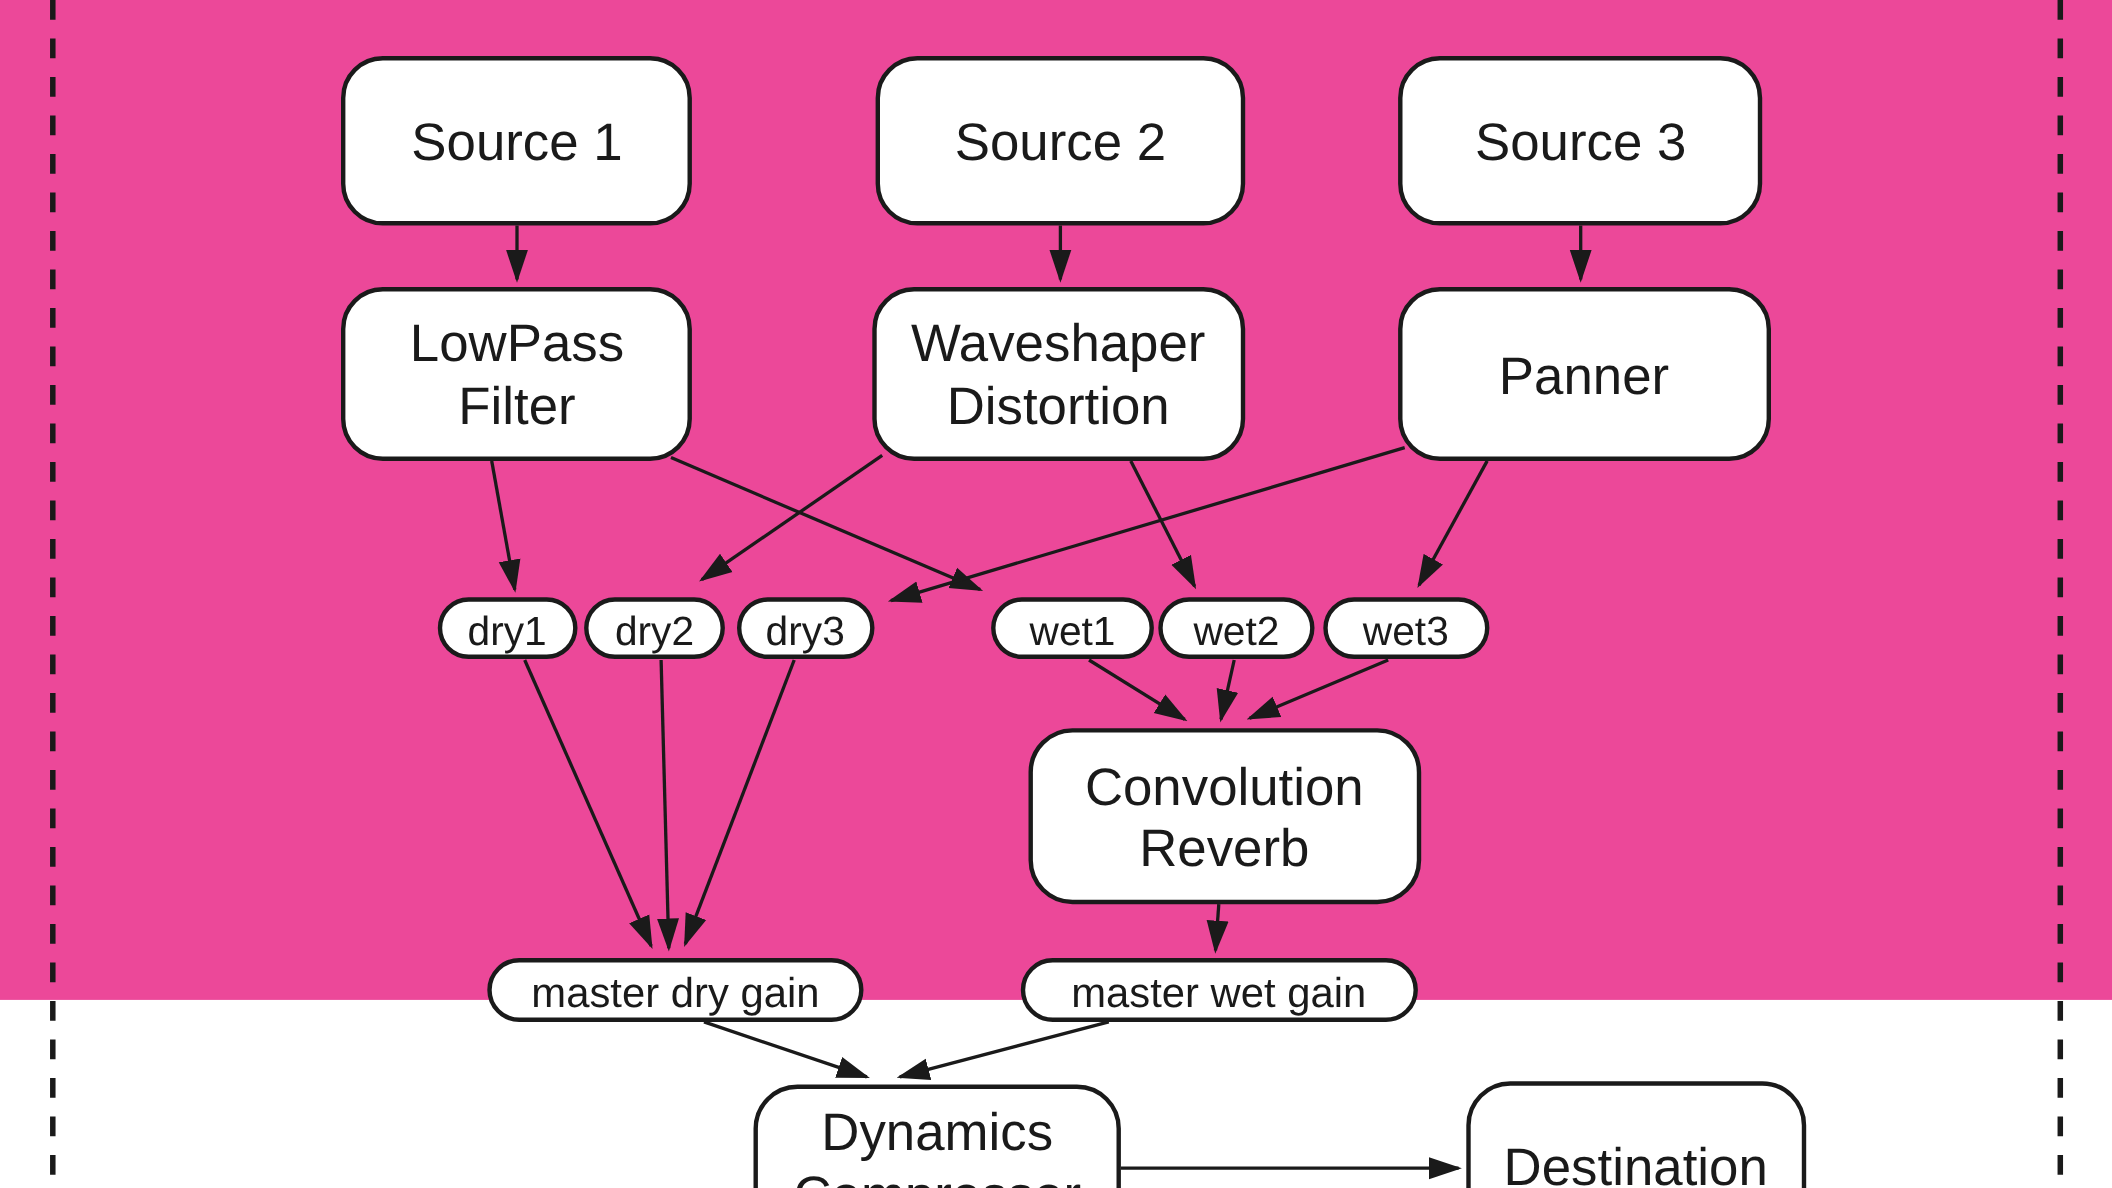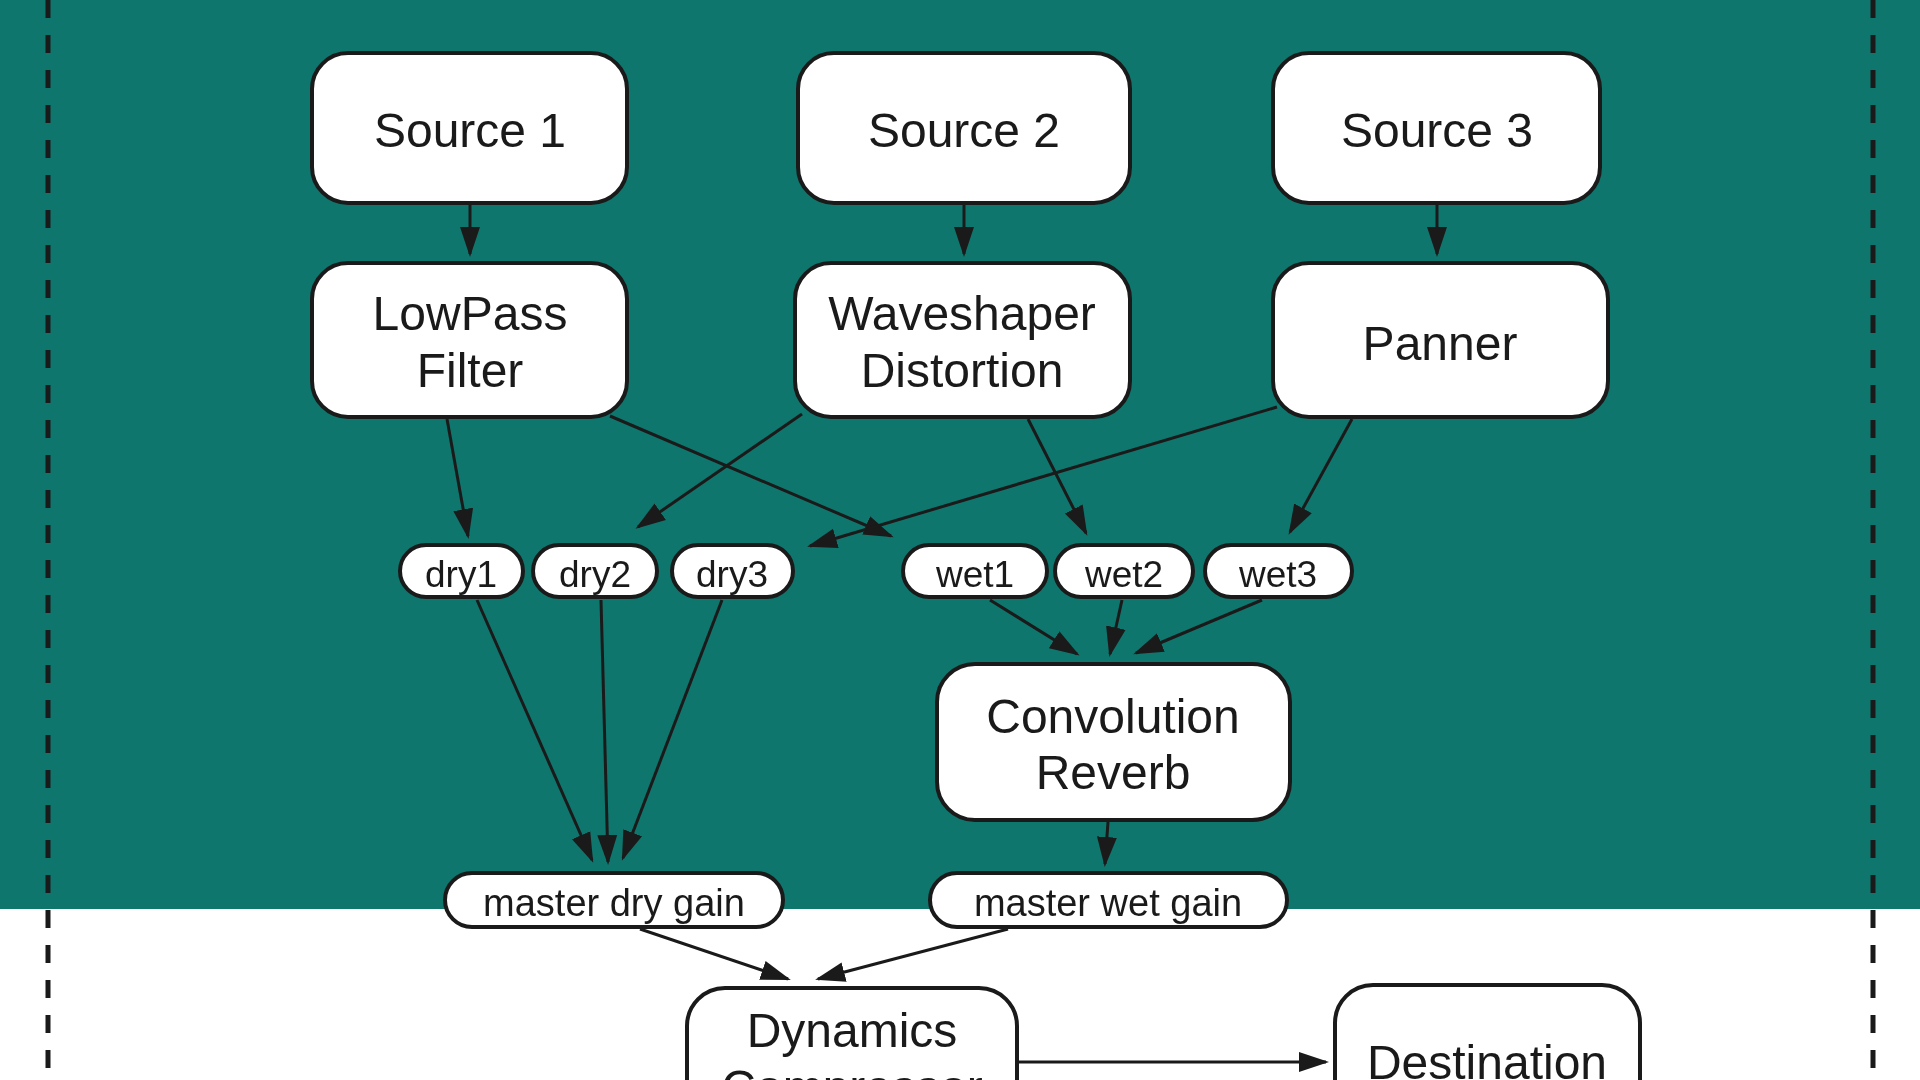--- a/index.html
+++ b/index.html
@@ -4,21 +4,21 @@
 <style>
   html, body {
     margin: 0; padding: 0;
     background: #ffffff;
     width: 1920px; height: 1080px;
     overflow: hidden;
   }
   .stage {
     position: relative;
     width: 1920px; height: 909px;
-    background: #0f766e;
+    background: #ec4899;
     font-family: "Liberation Sans", sans-serif;
   }
   svg { display: block; }
   .node rect {
     fill: #ffffff;
     stroke: #1a1a1a;
     stroke-width: 4;
   }
   .node text {
     fill: #1a1a1a;

